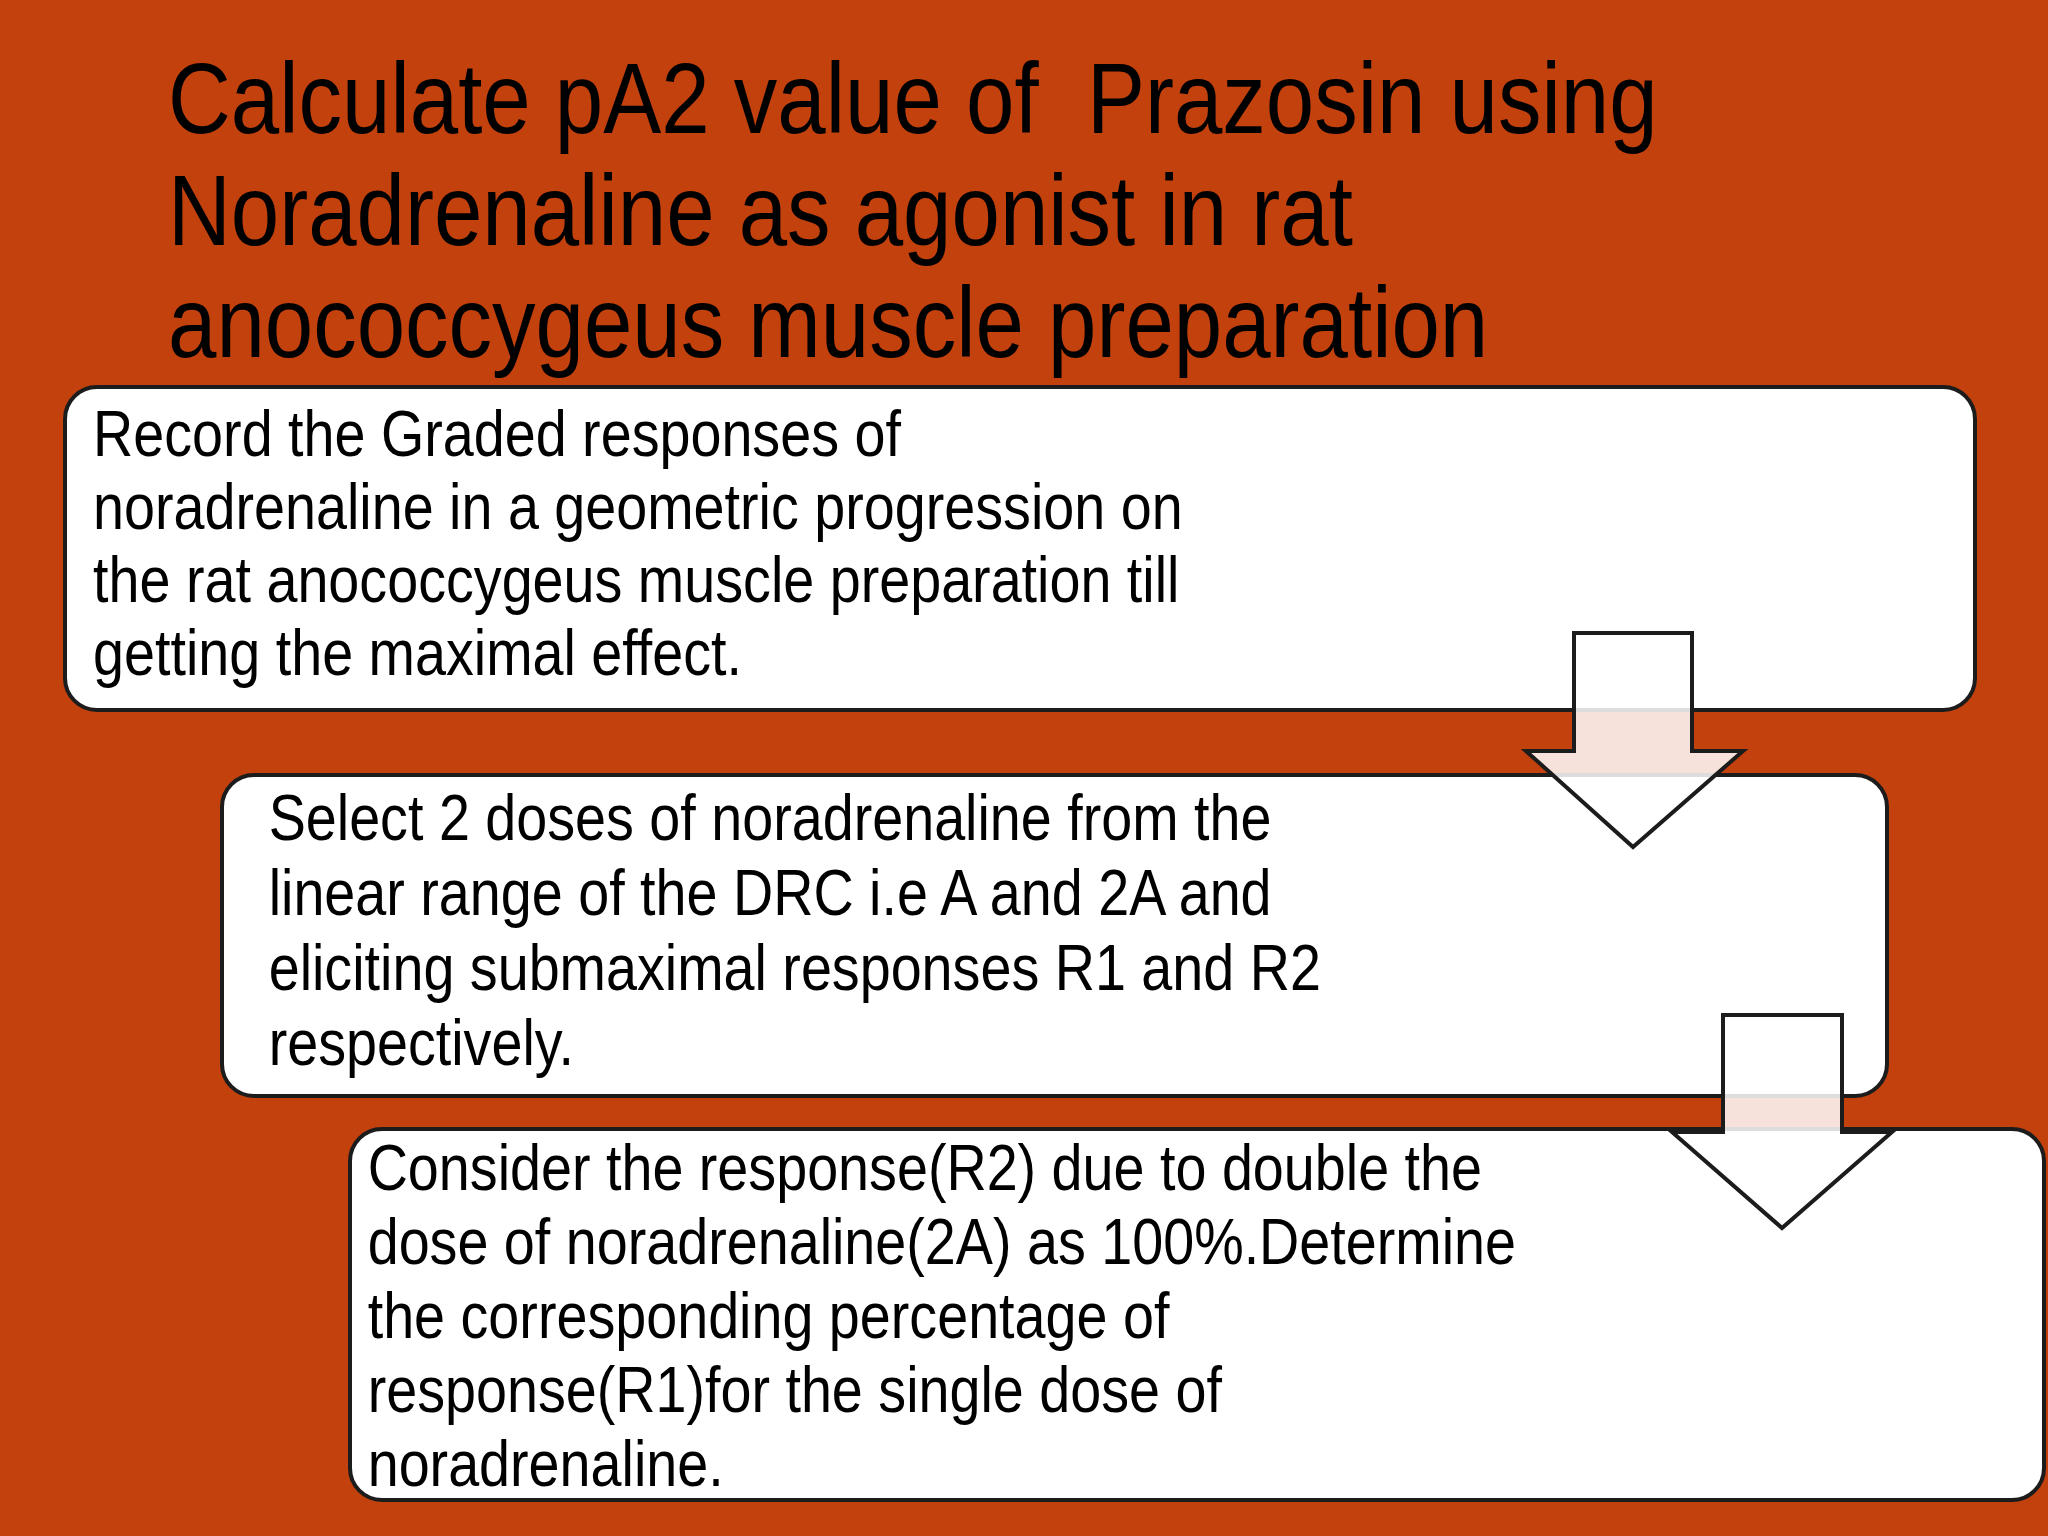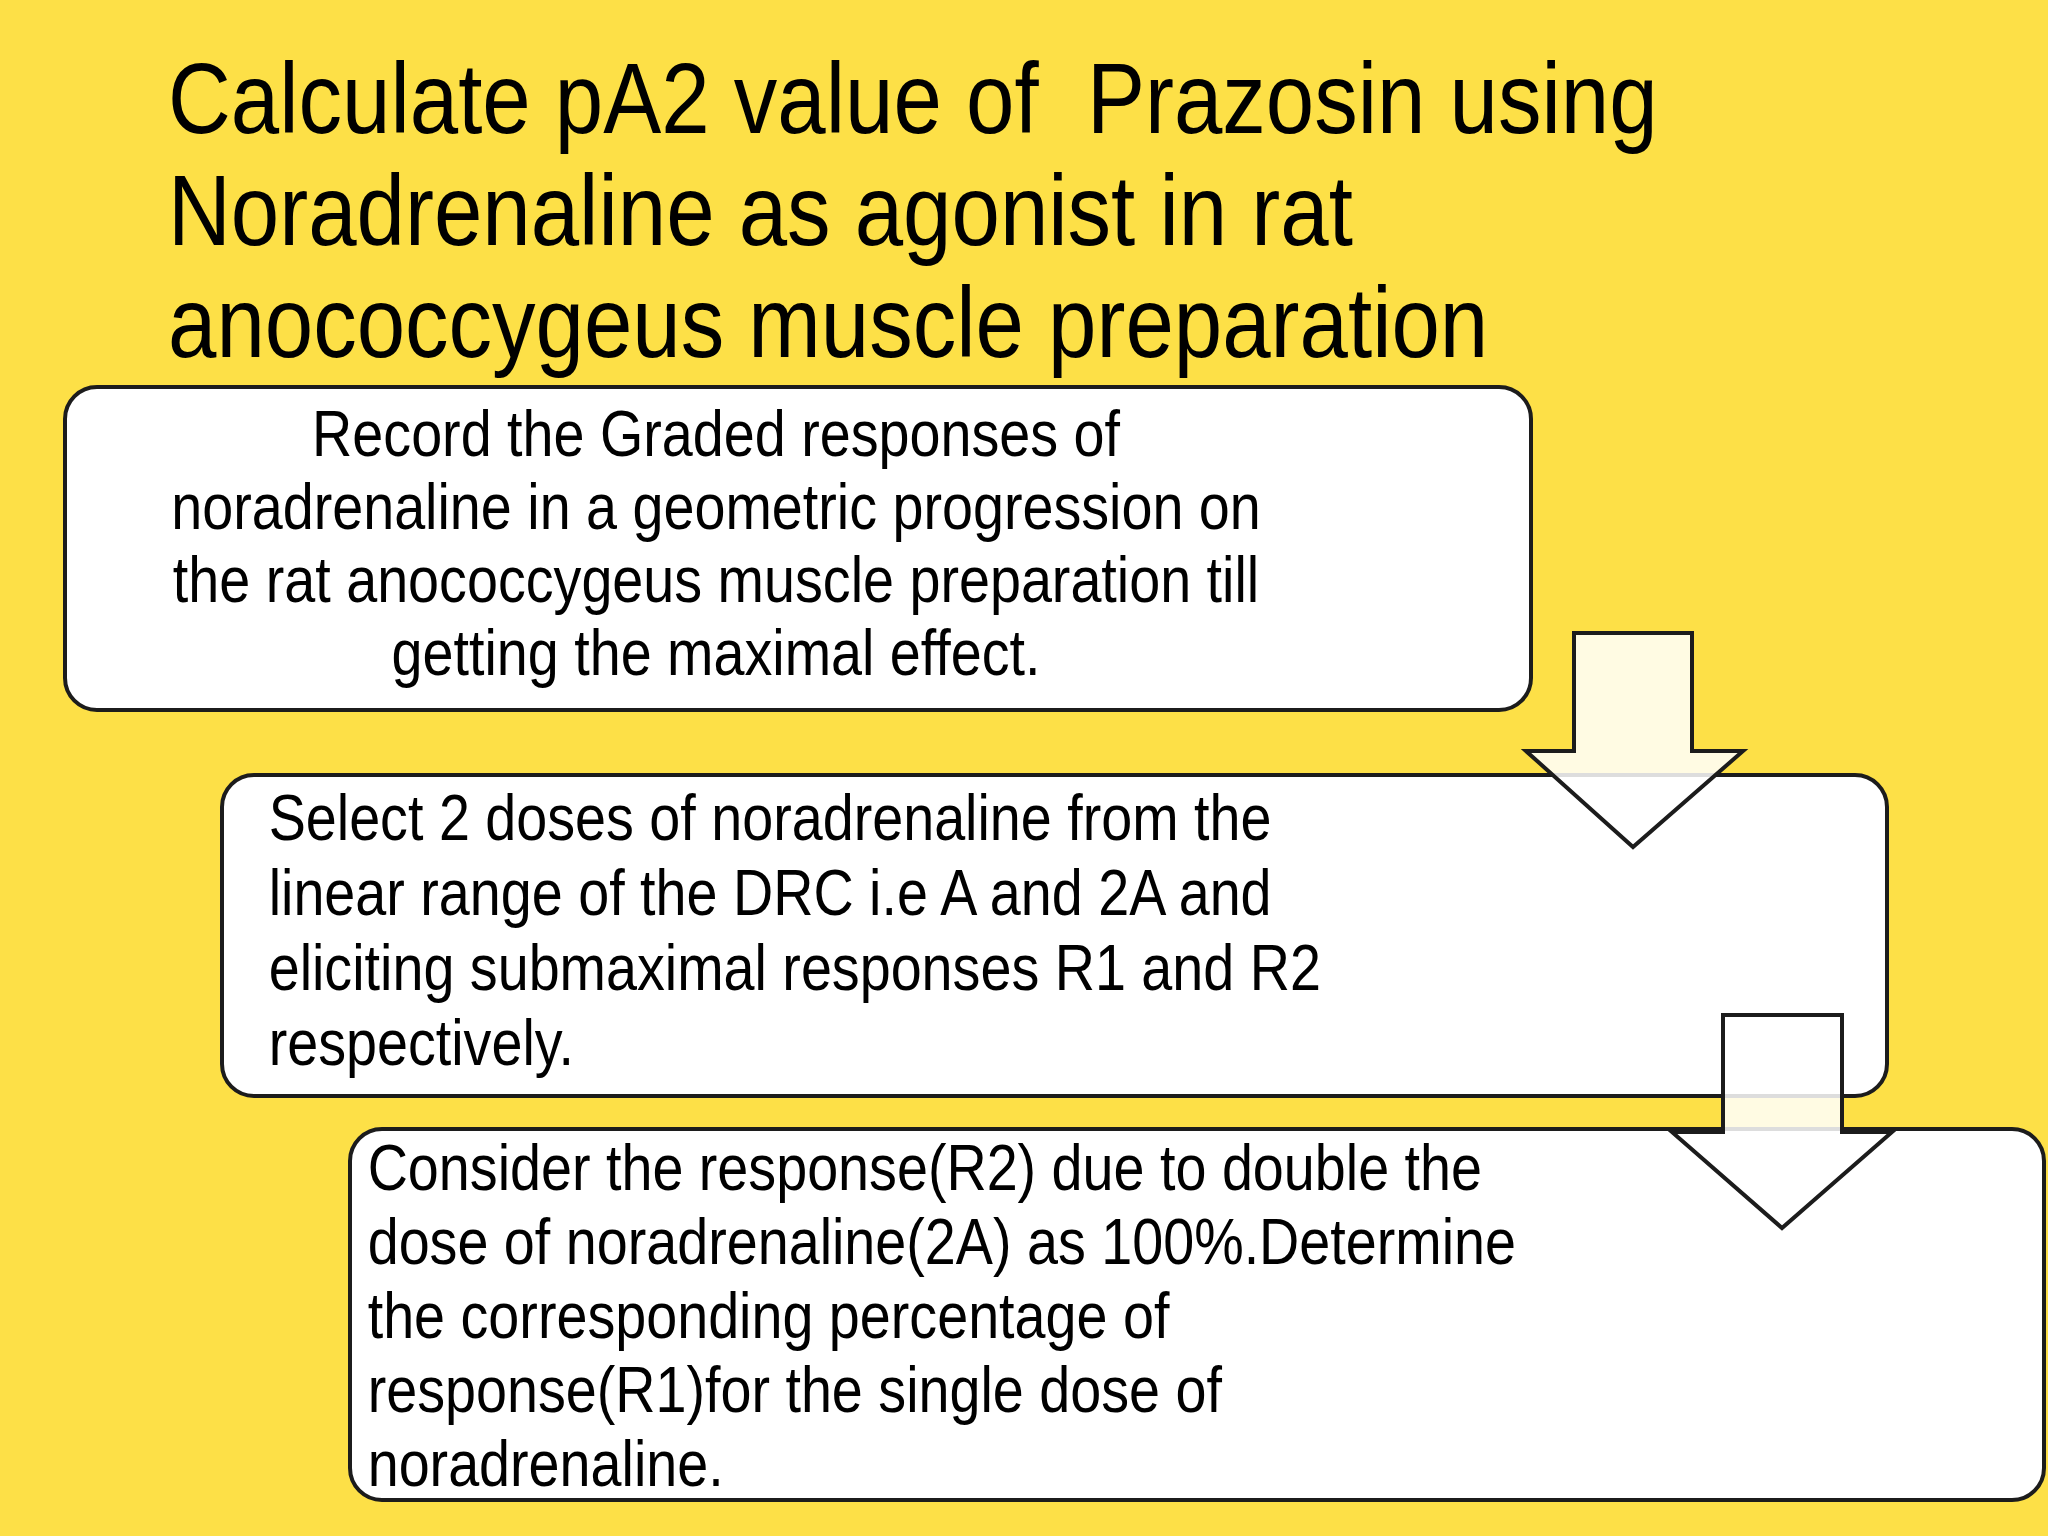--- a/index.html
+++ b/index.html
@@ -4,21 +4,21 @@
 <style>
   html, body {
     margin: 0;
     padding: 0;
     background: #ffffff;
   }
   .slide {
     position: relative;
     width: 2048px;
     height: 1536px;
-    background: #fde047;
+    background: #c2410c;
     overflow: hidden;
     font-family: "Liberation Sans", "DejaVu Sans", sans-serif;
     color: #000000;
   }
   .slide-title {
     position: absolute;
     left: 168px;
     top: 42px;
     font-size: 100px;
     line-height: 112px;
@@ -36,21 +36,21 @@
     border-radius: 34px;
   }
   .step-box .step-text {
     font-size: 64px;
     font-weight: 400;
     color: #000000;
     white-space: pre-wrap;
     transform: scaleX(0.87);
     transform-origin: 0 0;
   }
-  .box1 { left: 63px;  top: 385px;  width: 1470px; height: 327px; text-align: center; }
+  .box1 { left: 63px;  top: 385px;  width: 1914px; height: 327px; }
   .box1 .step-text { padding: 9px 0 0 30px; line-height: 73px; }
   .box2 { left: 220px; top: 773px;  width: 1669px; height: 325px; padding-left: 29px; }
   .box2 .step-text { padding: 4px 0 0 18px; line-height: 75px; }
   .box3 { left: 348px; top: 1127px; width: 1698px; height: 375px; }
   .box3 .step-text { padding: 0 0 0 18px; line-height: 74px; }
   .arrow-overlay {
     position: absolute;
     left: 0;
     top: 0;
     width: 2048px;

